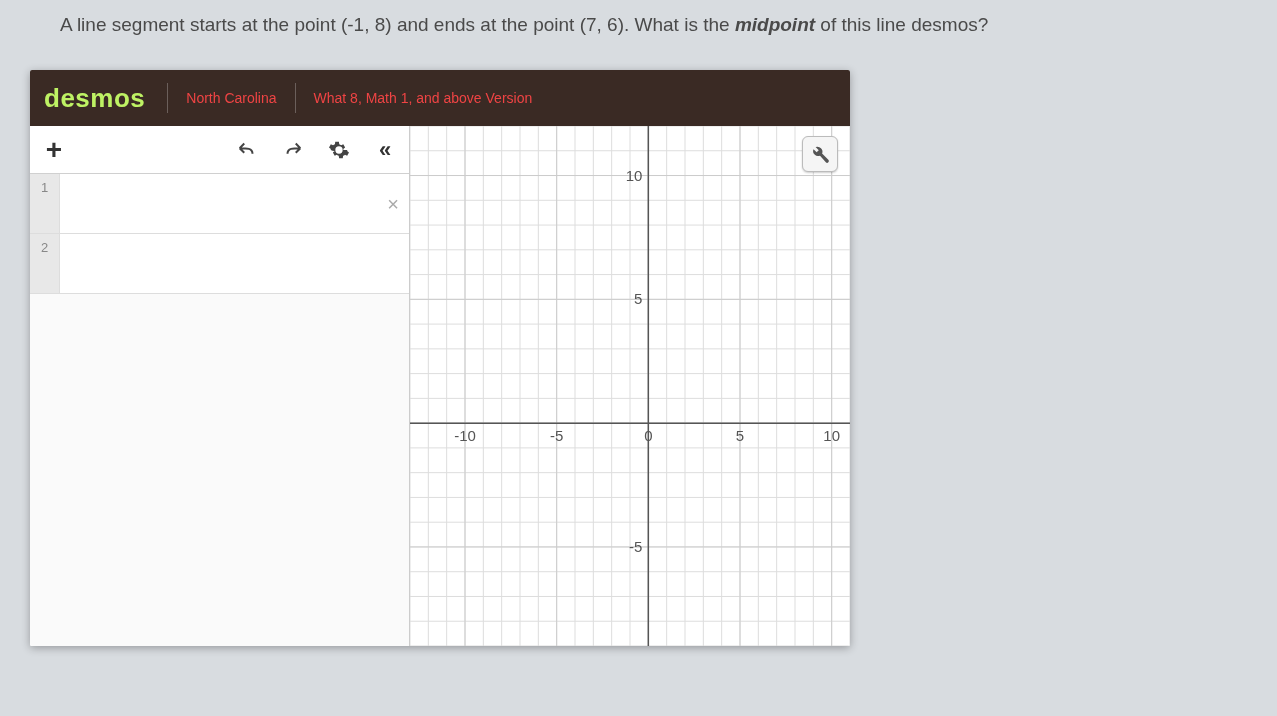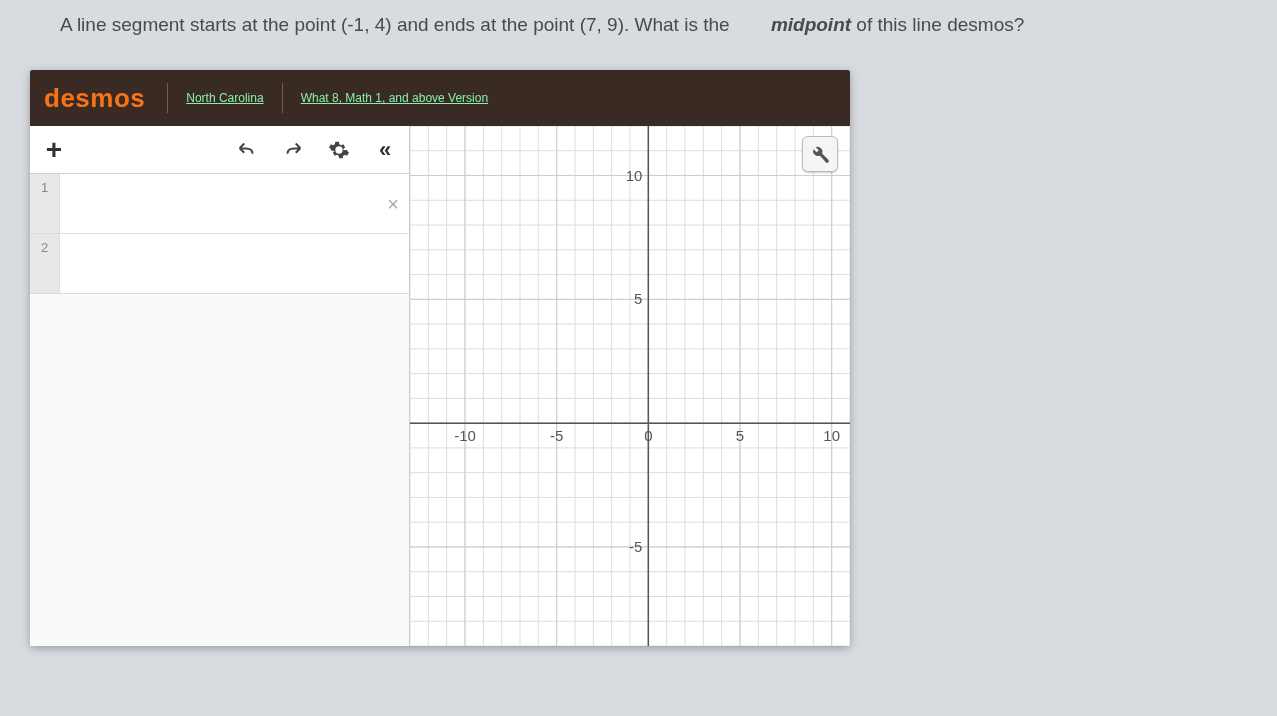--- a/index.html
+++ b/index.html
@@ -13,21 +13,20 @@
 }
 .question-area {
   padding: 10px 40px 20px 60px;
   font-size: 19px;
   color: #4a4a4a;
   line-height: 1.6;
 }
 .question-area .bolditalic {
   font-weight: bold;
   font-style: italic;
-  margin-left: 36px;
 }
 .calc-container {
   margin-left: 30px;
   margin-top: 10px;
   width: 820px;
   background: #fff;
   box-shadow: 0 2px 8px rgba(0,0,0,0.3);
   border-radius: 2px;
   overflow: hidden;
 }
@@ -37,34 +36,33 @@
   display: flex;
   align-items: center;
   height: 56px;
   padding: 0 14px;
   font-size: 18px;
 }
 .calc-brand {
   font-size: 26px;
   font-weight: 600;
   letter-spacing: 0.5px;
-  color: #f97316;
+  color: #bef264;
   padding-right: 18px;
 }
 .calc-divider {
   width: 1px;
   height: 30px;
   background: rgba(255,255,255,0.25);
   margin: 0 4px;
 }
 .calc-sub {
   padding: 0 14px;
-  font-size: 12px;
-  color: #86efac;
-  text-decoration: underline;
+  font-size: 14px;
+  color: #ef4444;
 }
 .calc-body {
   display: flex;
   height: 520px;
   background: #fff;
 }
 .expr-panel {
   width: 380px;
   background: #fafafa;
   border-right: 1px solid #ccc;
@@ -154,21 +152,21 @@
   font-family: Arial, sans-serif;
 }
 .grid-line { stroke: #ddd; stroke-width: 1; }
 .grid-line-major { stroke: #ccc; stroke-width: 1; }
 .axis-line { stroke: #555; stroke-width: 1.5; }
 </style>
 </head>
 <body>
 
 <div class="question-area">
-  <span>A line segment starts at the point (-1, 4) and ends at the point (7, 9). What is the </span><span class="bolditalic">midpoint</span><span> of this line desmos?</span>
+  <span>A line segment starts at the point (-1, 8) and ends at the point (7, 6). What is the </span><span class="bolditalic">midpoint</span><span> of this line desmos?</span>
 </div>
 
 <div class="calc-container">
   <div class="calc-header">
     <span class="calc-brand">desmos</span>
     <span class="calc-divider"></span>
     <span class="calc-sub">North Carolina</span>
     <span class="calc-divider"></span>
     <span class="calc-sub">What 8, Math 1, and above Version</span>
   </div>

